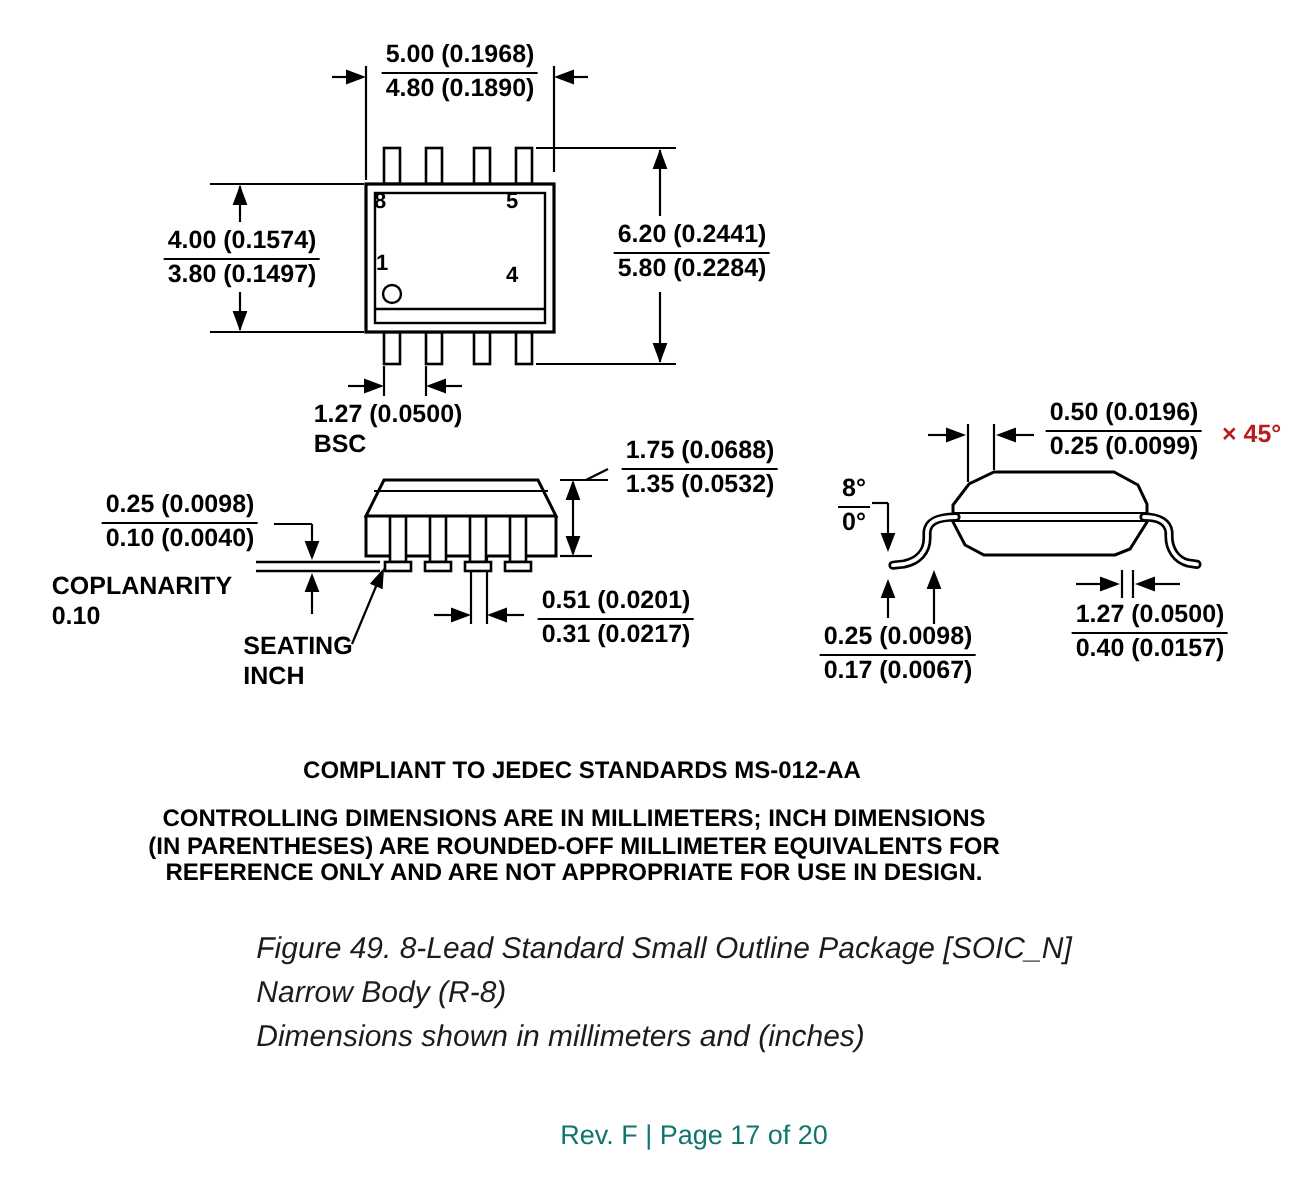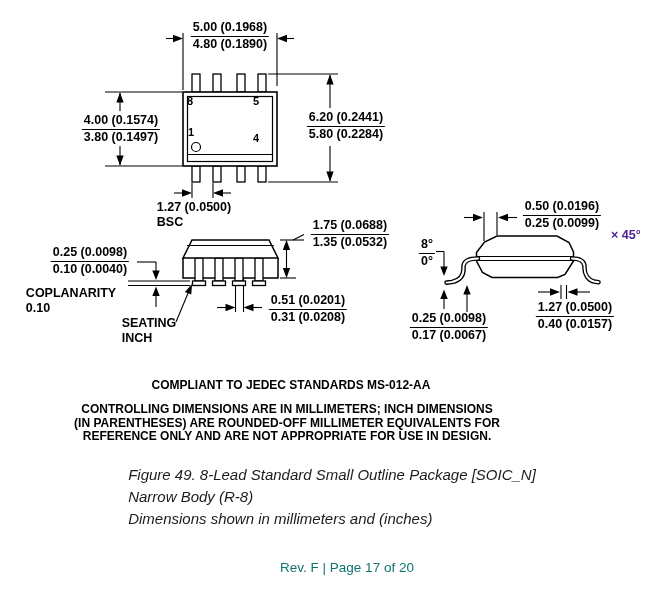--- a/index.html
+++ b/index.html
@@ -6,21 +6,21 @@
   #page{position:relative;width:650px;height:595px;background:#fff;overflow:hidden;
         font-family:"Liberation Sans",sans-serif;}
   svg.lines{position:absolute;left:0;top:0;}
   .dim{position:absolute;transform:translateX(-50%);text-align:left;font-weight:bold;
        font-size:12.5px;line-height:13px;white-space:nowrap;color:#000;}
   .dim .fmax{display:block;border-bottom:1.8px solid #000;padding:0 2px 1.5px;}
   .dim .fmin{display:block;padding:1.5px 2px 0;}
   .dim .l1{display:block;}
   .dim .l2{display:block;padding-top:1.5px;}
   .pinnum{position:absolute;font-weight:bold;font-size:11px;line-height:11px;color:#000;}
-  .suffix{position:absolute;font-weight:bold;font-size:12.5px;line-height:13px;color:#4c1d95;white-space:nowrap;margin-top:18px;}
+  .suffix{position:absolute;font-weight:bold;font-size:12.5px;line-height:13px;color:#b91c1c;white-space:nowrap;}
   .note1{position:absolute;transform:translateX(-50%);font-weight:bold;font-size:12px;
          line-height:13px;white-space:nowrap;color:#000;}
   .note2{position:absolute;transform:translateX(-50%);font-weight:bold;font-size:12px;
          line-height:13.5px;text-align:center;white-space:nowrap;color:#000;}
   .caption{position:absolute;transform:translateX(-50%);font-style:italic;font-size:15px;
            line-height:22px;white-space:nowrap;color:#1c1c1c;}
   .footer{position:absolute;transform:translateX(-50%);font-size:13.5px;color:#0f766e;white-space:nowrap;}
 </style>
 </head>
 <body>
@@ -192,21 +192,21 @@
   <div class="dim" style="left:71px;top:287px">
     <span class="l1">COPLANARITY</span>
     <span class="l2">0.10</span>
   </div>
   <div class="dim" style="left:149px;top:317px">
     <span class="l1">SEATING</span>
     <span class="l2">INCH</span>
   </div>
   <div class="dim" style="left:308px;top:294px">
     <span class="fmax">0.51 (0.0201)</span>
-    <span class="fmin">0.31 (0.0208)</span>
+    <span class="fmin">0.31 (0.0217)</span>
   </div>
   <div class="dim" style="left:562px;top:200px">
     <span class="fmax">0.50 (0.0196)</span>
     <span class="fmin">0.25 (0.0099)</span>
   </div>
   <div class="suffix" style="left:611px;top:211px">× 45°</div>
   <div class="dim" style="left:427px;top:238px">
     <span class="fmax">8°</span>
     <span class="fmin">0°</span>
   </div>

